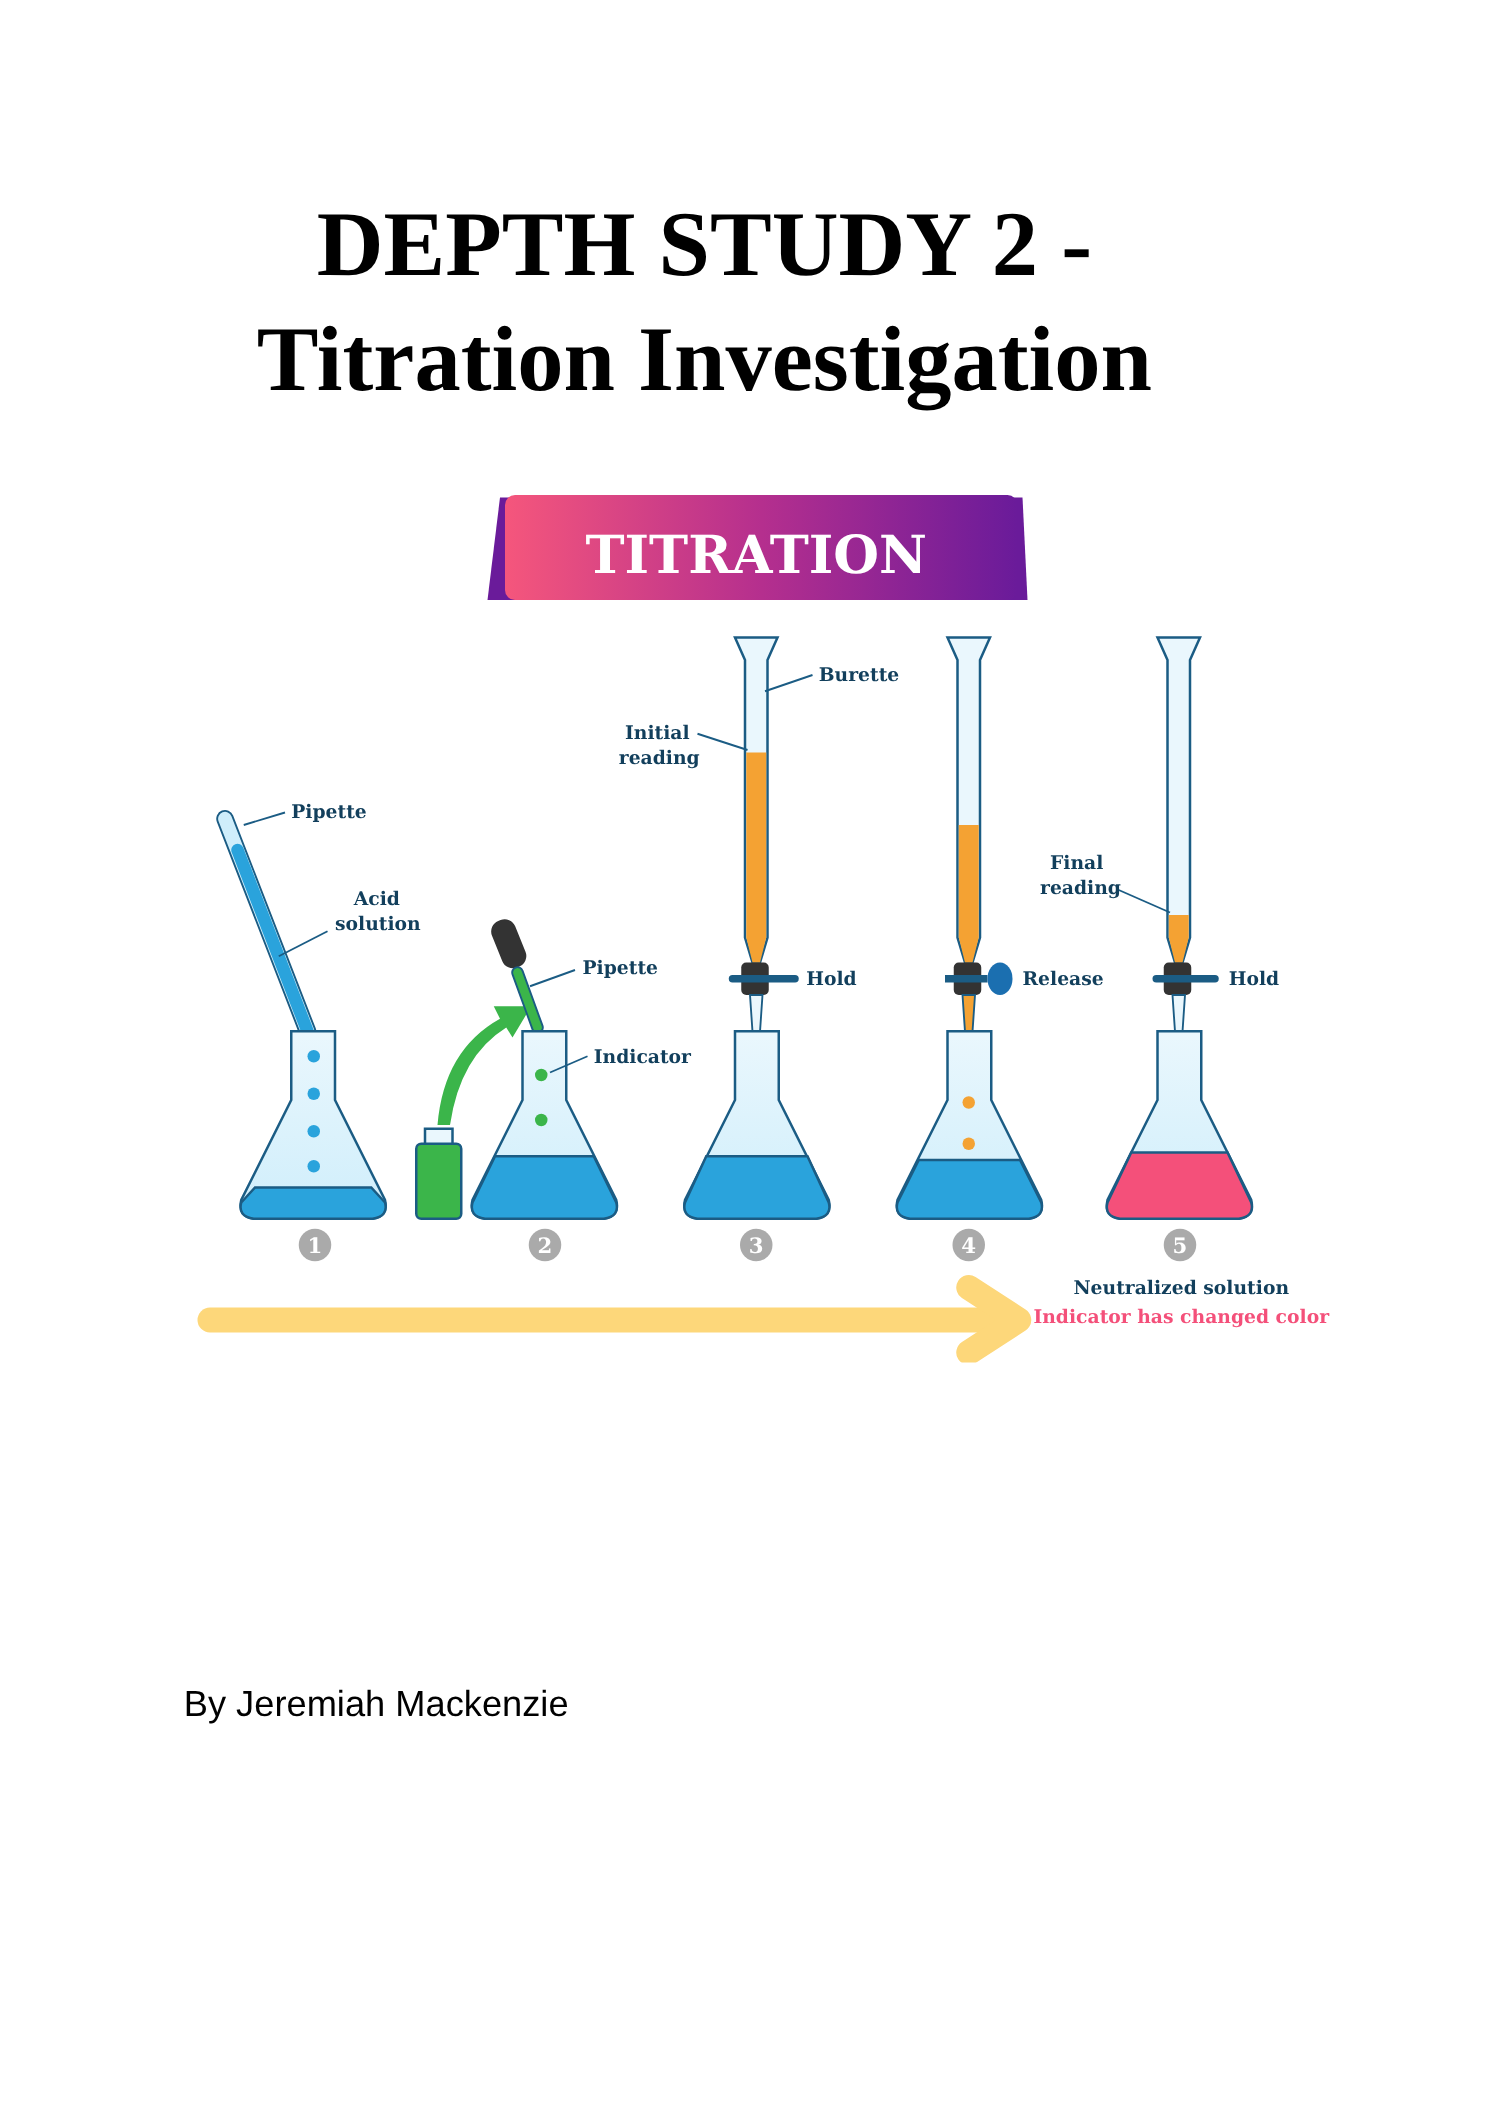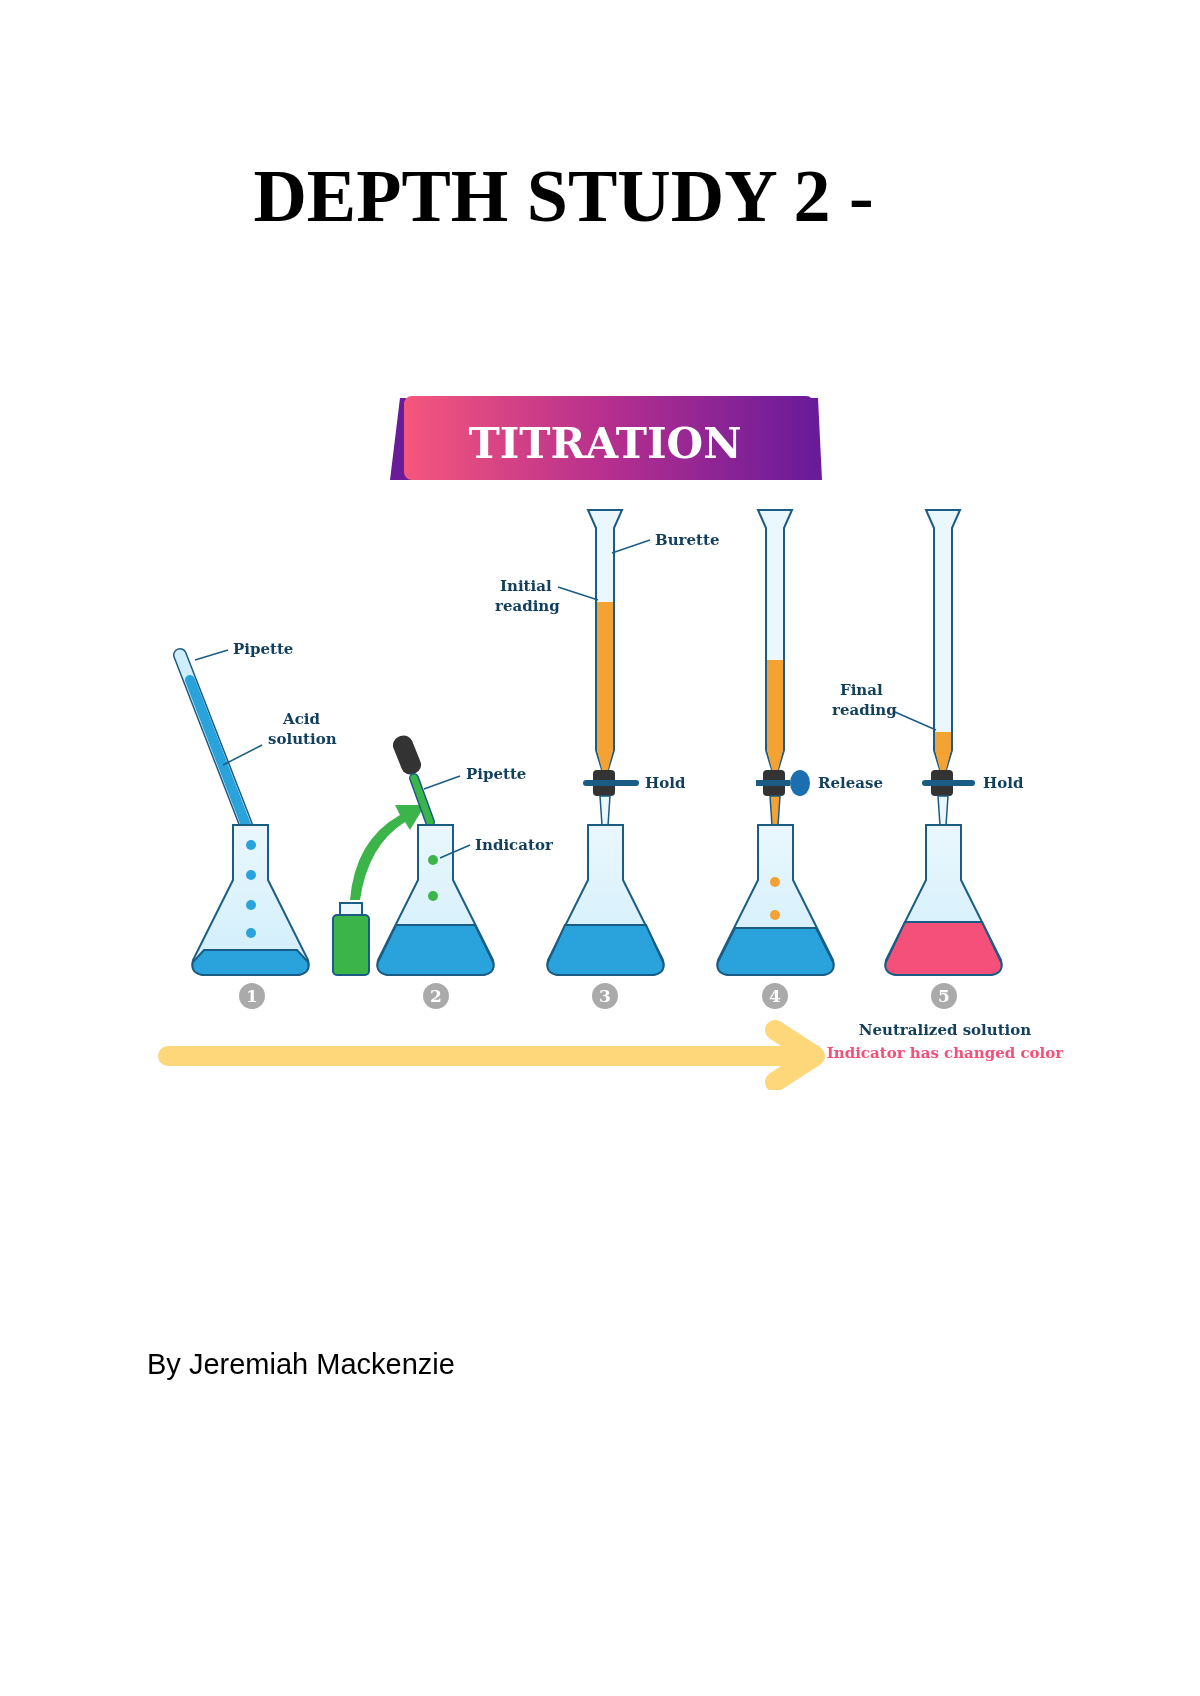--- a/index.html
+++ b/index.html
@@ -9,20 +9,21 @@
   .diagram { position:absolute; left:150px; top:390px; width:920px; height:700px; }
   .author { position:absolute; left:147px; top:1348px; font-family:"Liberation Sans", sans-serif;
     font-size:29px; color:#000000; }
   svg text { font-family:"DejaVu Serif", serif; font-weight:bold; }
 </style>
 </head>
 <body>
 
 <div class="title">
   <div>DEPTH STUDY 2 -</div>
+  <div>Titration Investigation</div>
 </div>
 
 <svg class="diagram" viewBox="150 390 920 700" width="920" height="700">
   <defs>
     <linearGradient id="bannerGrad" x1="0" x2="1" y1="0" y2="0">
       <stop offset="0" stop-color="#f5567c"></stop>
       <stop offset="0.5" stop-color="#b52f8e"></stop>
       <stop offset="1" stop-color="#6a1b9a"></stop>
     </linearGradient>
     <linearGradient id="glass" x1="0" x2="0" y1="0" y2="1">

